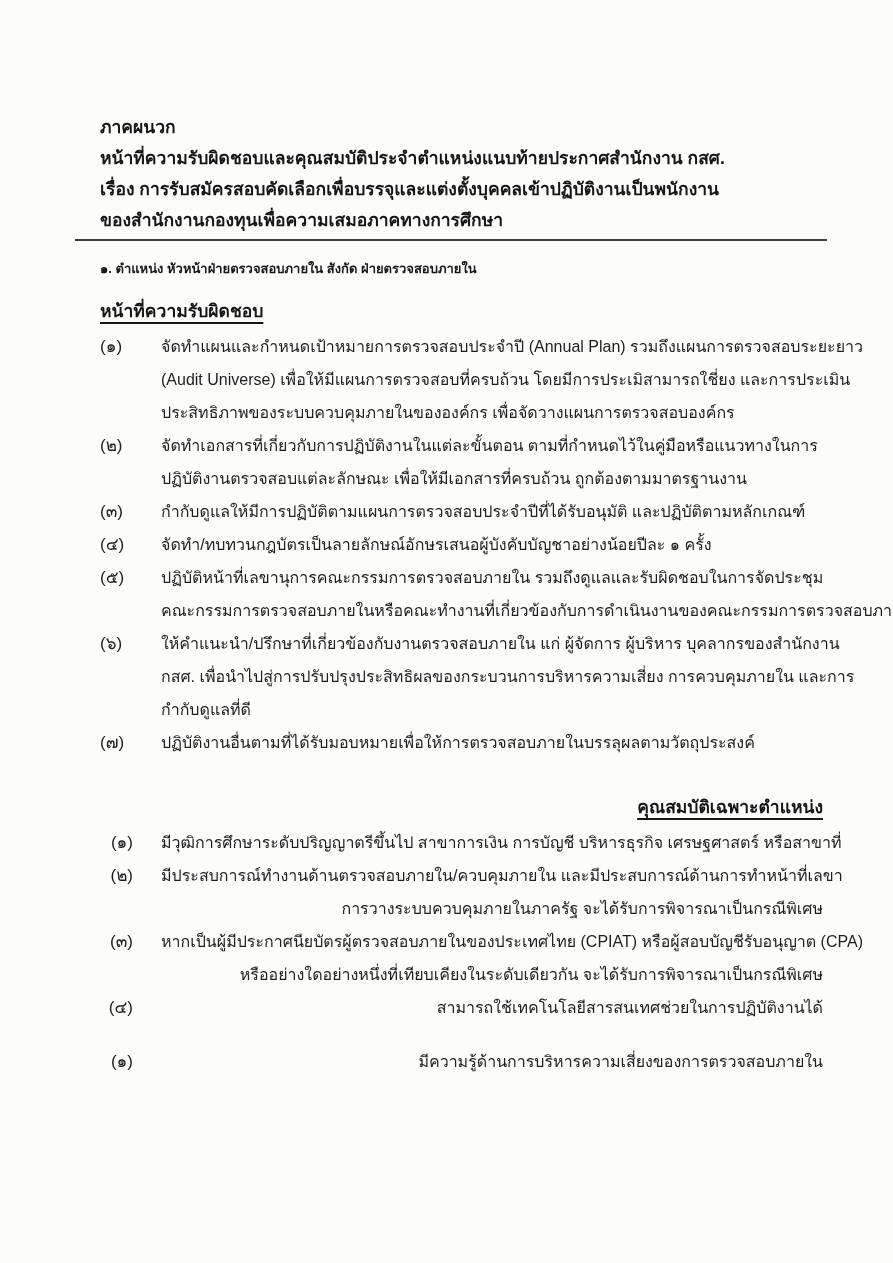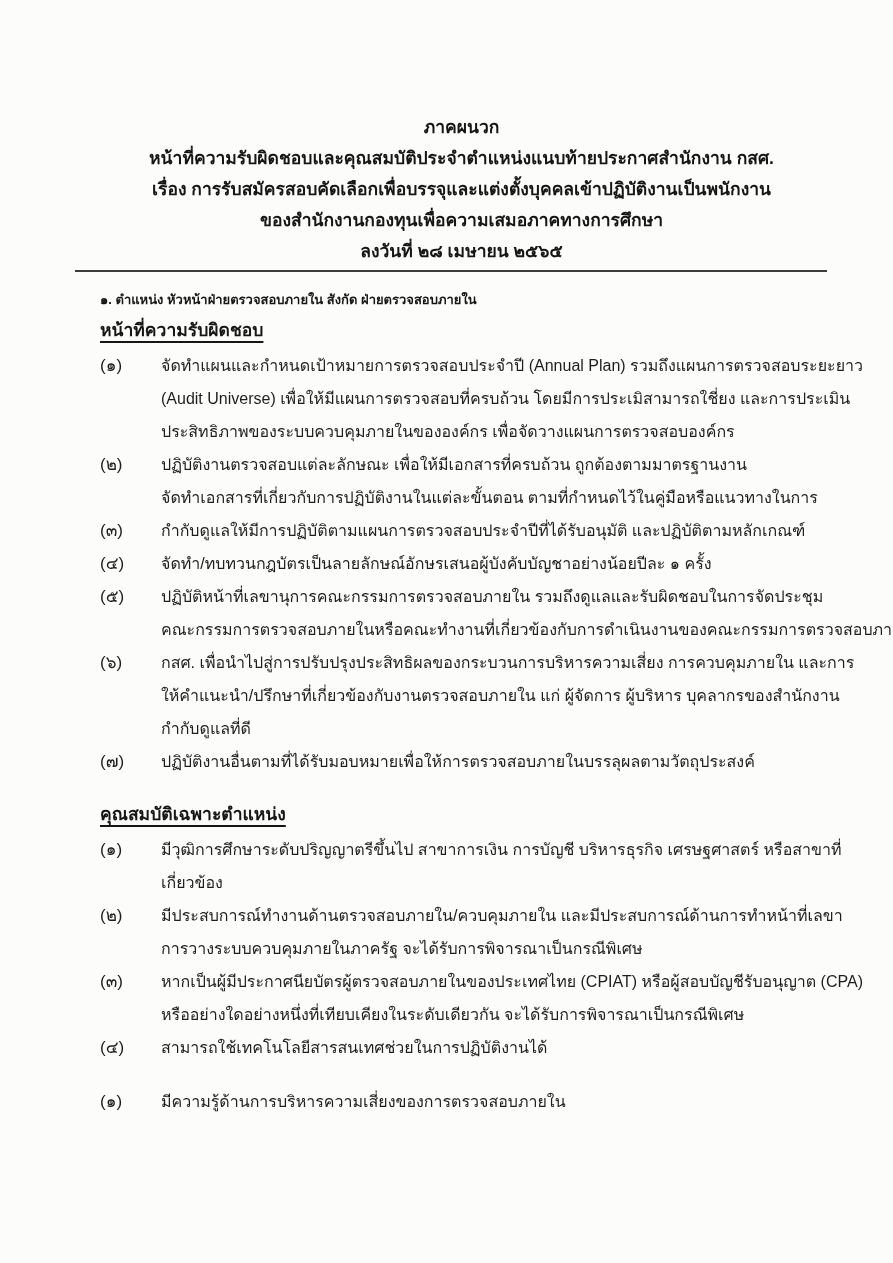--- a/index.html
+++ b/index.html
@@ -18,21 +18,20 @@
     overflow: hidden;
     box-sizing: border-box;
   }
   .content {
     box-sizing: border-box;
     padding: 112px 70px 0 100px;
     width: 100%;
   }
   
   .doc-header {
-    text-align: center;
     font-weight: 700;
     font-size: 17.5px;
     line-height: 31px;
     color: #161616;
   }
   .doc-header .hline { white-space: nowrap; }
   
   .divider {
     border: none;
     border-top: 2px solid #3d3d3d;
@@ -43,30 +42,31 @@
   
   .position-title {
     margin-top: 13px;
     font-weight: 700;
     font-size: 13px;
     line-height: 30px;
     color: #161616;
   }
   
   .section { margin-top: 0; }
-  .section.spaced { margin-top: 21px; }
+  .section.spaced { margin-top: 21px; text-align: right; }
   .section-heading {
     display: inline-block;
     font-weight: 700;
     font-size: 17.5px;
     line-height: 30px;
     color: #161616;
     text-decoration: underline;
     text-underline-offset: 5px;
     text-decoration-thickness: 1.5px;
+    margin-top: 12px;
   }
   .section-items { margin-top: 4px; }
   .item {
     display: flex;
     align-items: flex-start;
   }
   .item .num {
     flex: 0 0 33px;
     font-size: 17px;
     line-height: 33px;
@@ -84,42 +84,41 @@
 <body>
 
 <div class="page">
   <div class="content">
 
     <div class="doc-header">
       <div class="hline">ภาคผนวก</div>
       <div class="hline">หน้าที่ความรับผิดชอบและคุณสมบัติประจำตำแหน่งแนบท้ายประกาศสำนักงาน กสศ.</div>
       <div class="hline">เรื่อง การรับสมัครสอบคัดเลือกเพื่อบรรจุและแต่งตั้งบุคคลเข้าปฏิบัติงานเป็นพนักงาน</div>
       <div class="hline">ของสำนักงานกองทุนเพื่อความเสมอภาคทางการศึกษา</div>
-      <div class="hline">ลงวันที่ ๒๘ เมษายน ๒๕๖๕</div>
     </div>
 
     <hr class="divider">
 
     <div class="position-title">๑. ตำแหน่ง หัวหน้าฝ่ายตรวจสอบภายใน สังกัด ฝ่ายตรวจสอบภายใน</div>
 
     <div id="sections">
         <div class="section"><div class="section-heading">หน้าที่ความรับผิดชอบ</div><div class="section-items">
             <div class="item">
               <span class="num">(๑)</span>
               <div class="item-body">
                 <div class="line">จัดทำแผนและกำหนดเป้าหมายการตรวจสอบประจำปี (Annual Plan) รวมถึงแผนการตรวจสอบระยะยาว</div>
                 <div class="line">(Audit Universe) เพื่อให้มีแผนการตรวจสอบที่ครบถ้วน โดยมีการประเมิสามารถใชี่ยง และการประเมิน</div>
                 <div class="line">ประสิทธิภาพของระบบควบคุมภายในขององค์กร เพื่อจัดวางแผนการตรวจสอบองค์กร</div>
               </div>
             </div>
             <div class="item">
               <span class="num">(๒)</span>
               <div class="item-body">
+                <div class="line">จัดทำเอกสารที่เกี่ยวกับการปฏิบัติงานในแต่ละขั้นตอน ตามที่กำหนดไว้ในคู่มือหรือแนวทางในการ</div>
                 <div class="line">ปฏิบัติงานตรวจสอบแต่ละลักษณะ เพื่อให้มีเอกสารที่ครบถ้วน ถูกต้องตามมาตรฐานงาน</div>
-                <div class="line">จัดทำเอกสารที่เกี่ยวกับการปฏิบัติงานในแต่ละขั้นตอน ตามที่กำหนดไว้ในคู่มือหรือแนวทางในการ</div>
               </div>
             </div>
             <div class="item">
               <span class="num">(๓)</span>
               <div class="item-body">
                 <div class="line">กำกับดูแลให้มีการปฏิบัติตามแผนการตรวจสอบประจำปีที่ได้รับอนุมัติ และปฏิบัติตามหลักเกณฑ์</div>
               </div>
             </div>
             <div class="item">
               <span class="num">(๔)</span>
@@ -130,38 +129,37 @@
             <div class="item">
               <span class="num">(๕)</span>
               <div class="item-body">
                 <div class="line">ปฏิบัติหน้าที่เลขานุการคณะกรรมการตรวจสอบภายใน รวมถึงดูแลและรับผิดชอบในการจัดประชุม</div>
                 <div class="line">คณะกรรมการตรวจสอบภายในหรือคณะทำงานที่เกี่ยวข้องกับการดำเนินงานของคณะกรรมการตรวจสอบภายใน</div>
               </div>
             </div>
             <div class="item">
               <span class="num">(๖)</span>
               <div class="item-body">
+                <div class="line">ให้คำแนะนำ/ปรึกษาที่เกี่ยวข้องกับงานตรวจสอบภายใน แก่ ผู้จัดการ ผู้บริหาร บุคลากรของสำนักงาน</div>
                 <div class="line">กสศ. เพื่อนำไปสู่การปรับปรุงประสิทธิผลของกระบวนการบริหารความเสี่ยง การควบคุมภายใน และการ</div>
-                <div class="line">ให้คำแนะนำ/ปรึกษาที่เกี่ยวข้องกับงานตรวจสอบภายใน แก่ ผู้จัดการ ผู้บริหาร บุคลากรของสำนักงาน</div>
                 <div class="line">กำกับดูแลที่ดี</div>
               </div>
             </div>
             <div class="item">
               <span class="num">(๗)</span>
               <div class="item-body">
                 <div class="line">ปฏิบัติงานอื่นตามที่ได้รับมอบหมายเพื่อให้การตรวจสอบภายในบรรลุผลตามวัตถุประสงค์</div>
               </div>
             </div>
           </div></div>
         <div class="section spaced"><div class="section-heading">คุณสมบัติเฉพาะตำแหน่ง</div><div class="section-items">
             <div class="item">
               <span class="num">(๑)</span>
               <div class="item-body">
                 <div class="line">มีวุฒิการศึกษาระดับปริญญาตรีขึ้นไป สาขาการเงิน การบัญชี บริหารธุรกิจ เศรษฐศาสตร์ หรือสาขาที่</div>
-                <div class="line">เกี่ยวข้อง</div>
               </div>
             </div>
             <div class="item">
               <span class="num">(๒)</span>
               <div class="item-body">
                 <div class="line">มีประสบการณ์ทำงานด้านตรวจสอบภายใน/ควบคุมภายใน และมีประสบการณ์ด้านการทำหน้าที่เลขา</div>
                 <div class="line">การวางระบบควบคุมภายในภาครัฐ จะได้รับการพิจารณาเป็นกรณีพิเศษ</div>
               </div>
             </div>
             <div class="item">

